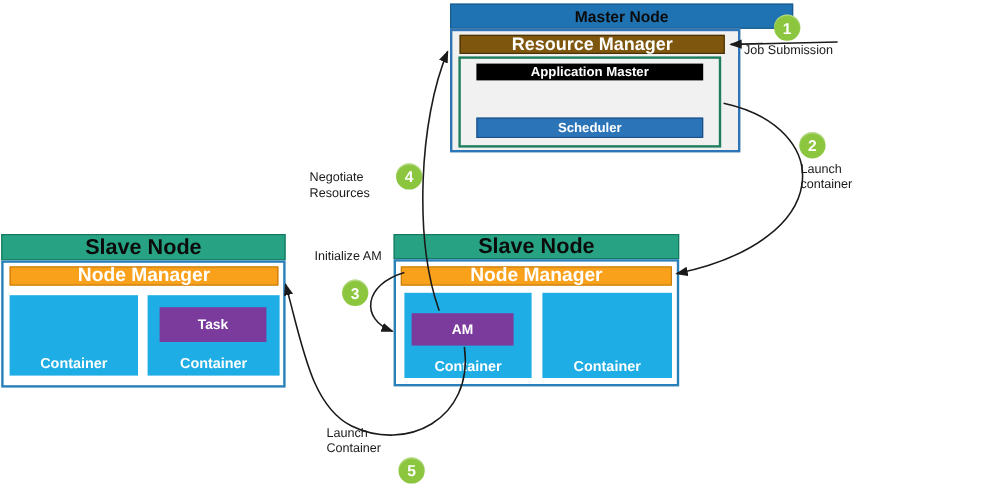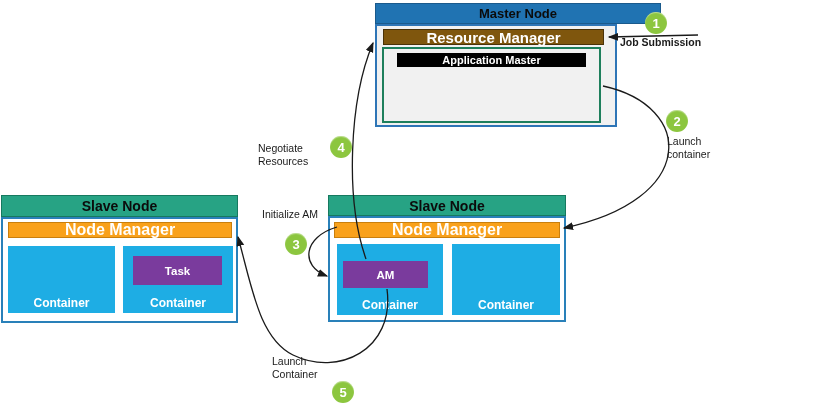--- a/index.html
+++ b/index.html
@@ -30,21 +30,21 @@
     background:var(--c-scheduler-blue,#2B74B8); border:1px solid #1C5187;
     color:#fff; font-size:11px; }
 
   
   .client { left:697px; top:22px; width:139px; height:34px; border-radius:50%;
     background:var(--c-client-teal,#1FA37E); border:2px solid #128263;
     color:#fff; font-size:13px; }
 
   
   .slave-header { background:var(--c-slave-header-teal,#27A384); border:1px solid #16795F;
-    color:#0b0b0b; font-size:14px; }
+    color:#0b0b0b; font-size:18px; }
   .slave-body { background:#ffffff; border:2px solid var(--c-slave-border-blue,#2980B9); }
   .nm-bar { background:var(--c-node-manager-orange,#F9A11B); border:1px solid #C97F0E;
     color:#fff; font-size:16px; }
   .cont { background:var(--c-container-cyan,#1EADE4); }
   .cont-label { position:absolute; left:0; right:0; bottom:3px; text-align:center;
     color:#fff; font-weight:bold; font-size:12px; }
   .inner-purple { background:var(--c-task-am-purple,#7A3B9D); color:#fff; font-size:11.5px; }
 
   .sl-header { left:1px;  top:195px; width:237px; height:22px; }
   .sl-body   { left:1px;  top:217px; width:237px; height:106px; }
@@ -67,38 +67,39 @@
     display:flex; align-items:center; justify-content:center;
     box-shadow: inset 0 1px 1px rgba(255,255,255,.45); }
   .step1 { left:645px; top:12px; }
   .step2 { left:666px; top:110px; }
   .step3 { left:285px; top:233px; }
   .step4 { left:330px; top:136px; }
   .step5 { left:332px; top:381px; }
 
   
   .ann { font-size:10.5px; color:#1a1a1a; white-space:pre-line; line-height:13px; }
-  .ann-job   { left:620px; top:36px;font-weight:bold; }
+  .ann-job   { left:620px; top:36px; }
   .ann-lc2   { left:667px; top:135px; }
   .ann-neg   { left:258px; top:120px;margin-top:22px; }
   .ann-init  { left:262px; top:208px; }
   .ann-lc5   { left:272px; top:355px; }
 
   .arrows { position:absolute; left:0; top:0; z-index:10; pointer-events:none; }
 </style>
 </head>
 <body>
 
 <div class="canvas">
 
   <div class="abs bar master-header">Master Node</div>
   <div class="abs master-body"></div>
   <div class="abs bar rm-bar">Resource Manager</div>
   <div class="abs inner-box"></div>
   <div class="abs bar app-mgr">Application Master</div>
+  <div class="abs bar scheduler">Scheduler</div>
 
 
   <div class="abs bar slave-header sl-header">Slave Node</div>
   <div class="abs slave-body sl-body"></div>
   <div class="abs bar nm-bar sl-nm">Node Manager</div>
   <div class="abs cont sl-cont1">
     <span class="cont-label">Container</span>
   </div>
   <div class="abs cont sl-cont2">
     <span class="cont-label">Container</span>

